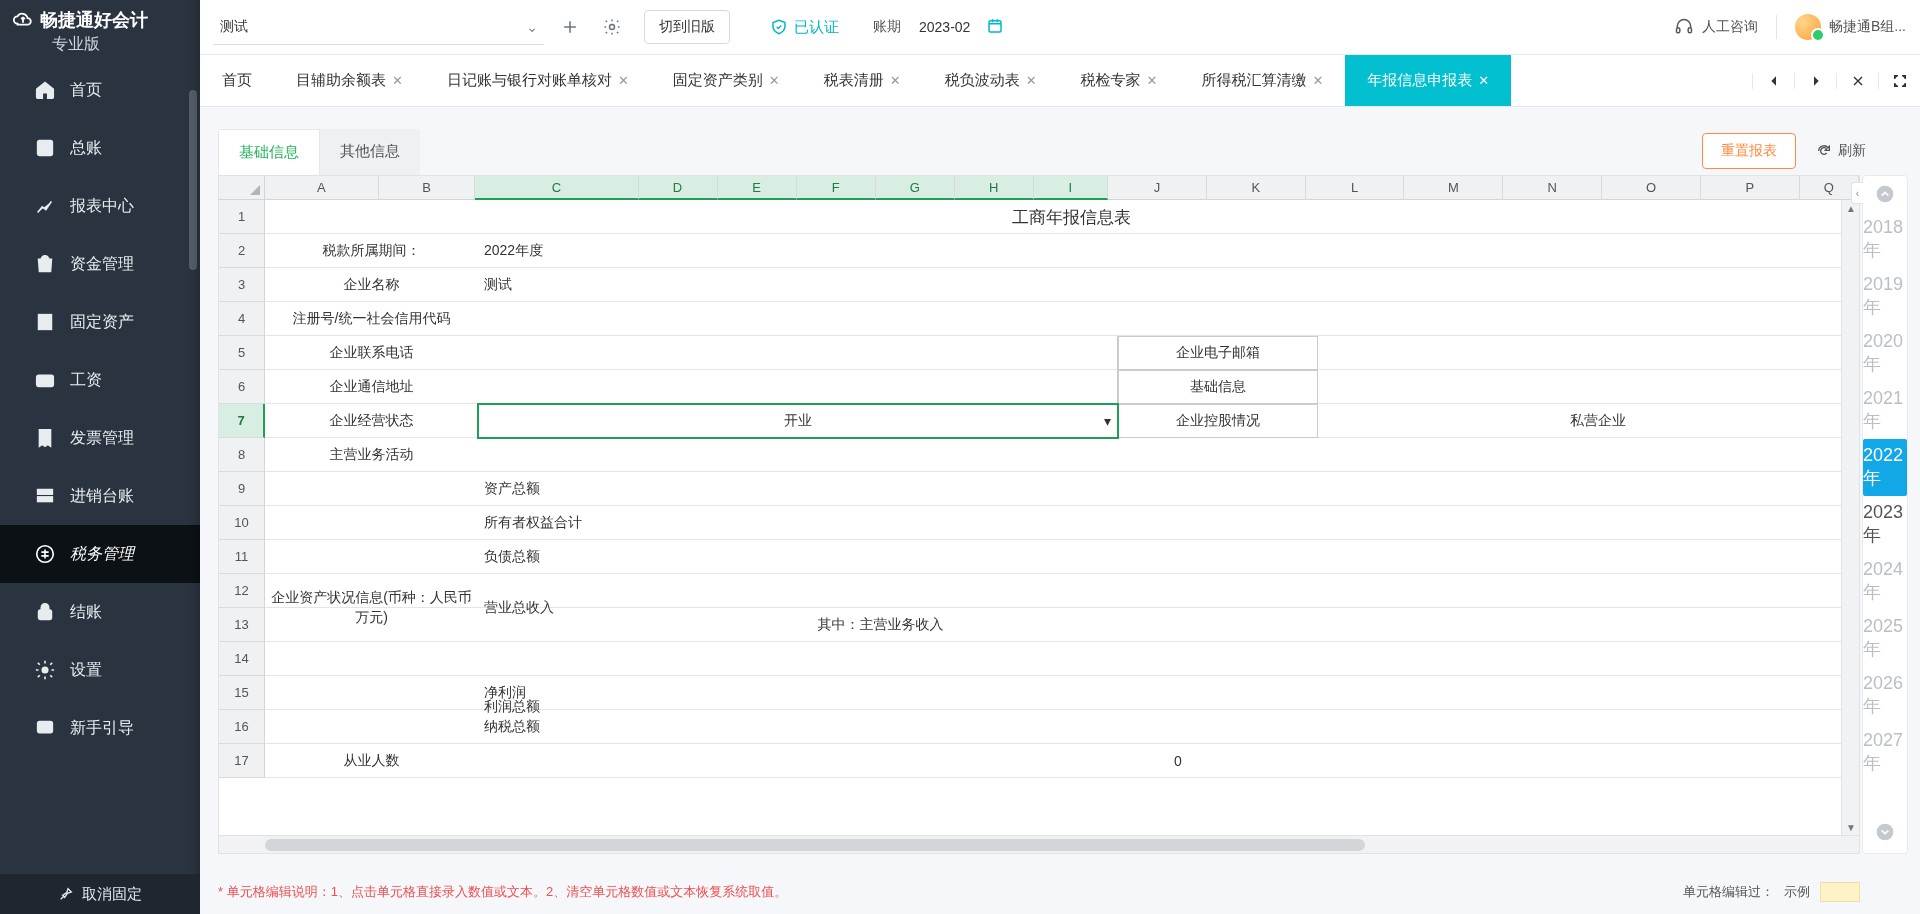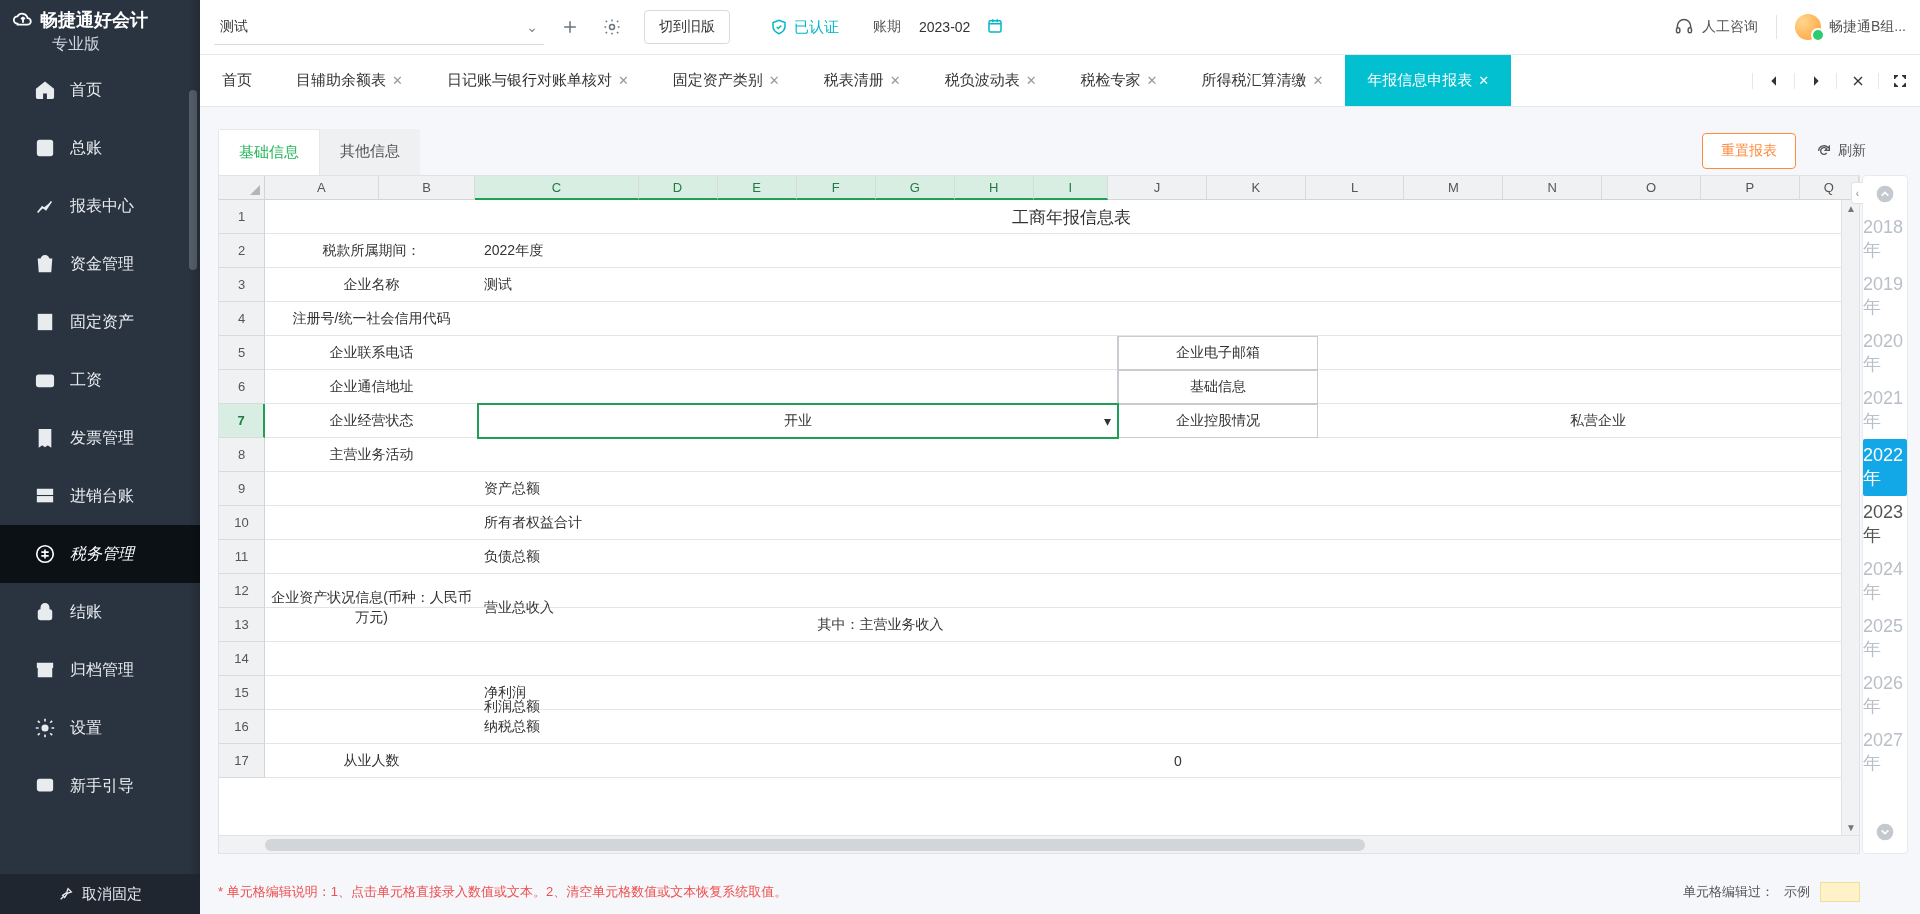--- a/index.html
+++ b/index.html
@@ -169,27 +169,20 @@
           <path d="M8 10h8M8 14h8M12 7v10" stroke="currentColor" stroke-width="1.8" fill="none"></path>
         </svg>
         <span>税务管理</span>
       </div>
     <div class="nav-item">
         <svg class="nav-ico" viewBox="0 0 24 24" fill="none" stroke-width="1.8">
           <rect x="5" y="10" width="14" height="10" rx="2"></rect>
           <path d="M8 10V7a4 4 0 018 0v3"></path>
         </svg>
         <span>结账</span>
-      </div>
-    <div class="nav-item">
-        <svg class="nav-ico" viewBox="0 0 24 24" fill="none" stroke-width="1.8">
-          <rect x="4" y="5" width="16" height="4"></rect>
-          <path d="M5 9v10h14V9M10 13h4"></path>
-        </svg>
-        <span>归档管理</span>
       </div>
     <div class="nav-item">
         <svg class="nav-ico" viewBox="0 0 24 24" fill="none" stroke-width="1.8">
           <circle cx="12" cy="12" r="3"></circle>
           <path d="M12 2v3M12 19v3M4.2 4.2l2.1 2.1M17.7 17.7l2.1 2.1M2 12h3M19 12h3M4.2 19.8l2.1-2.1M17.7 6.3l2.1-2.1"></path>
         </svg>
         <span>设置</span>
       </div>
     <div class="nav-item">
         <svg class="nav-ico" viewBox="0 0 24 24" fill="none" stroke-width="1.8">

